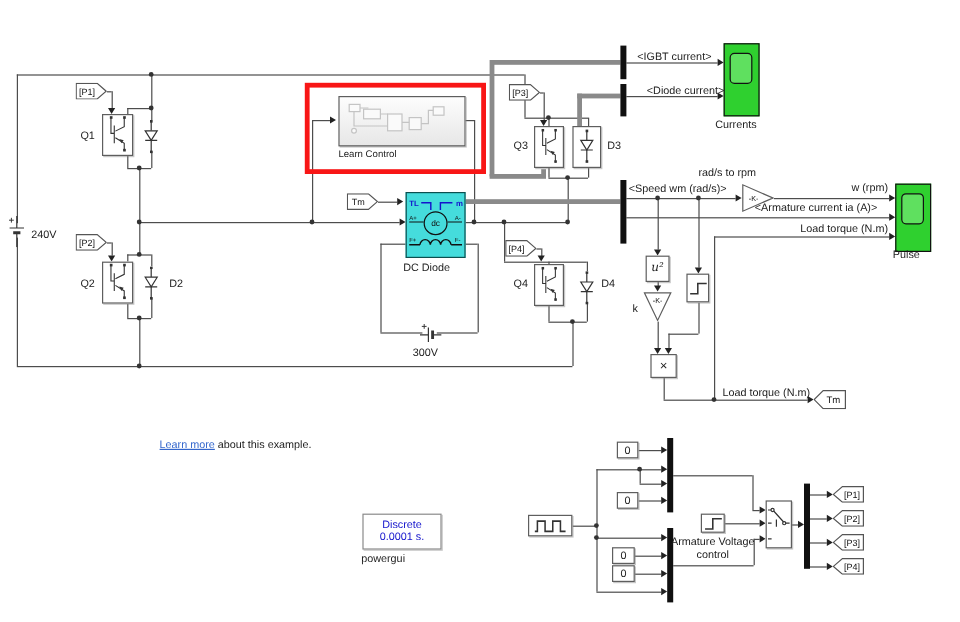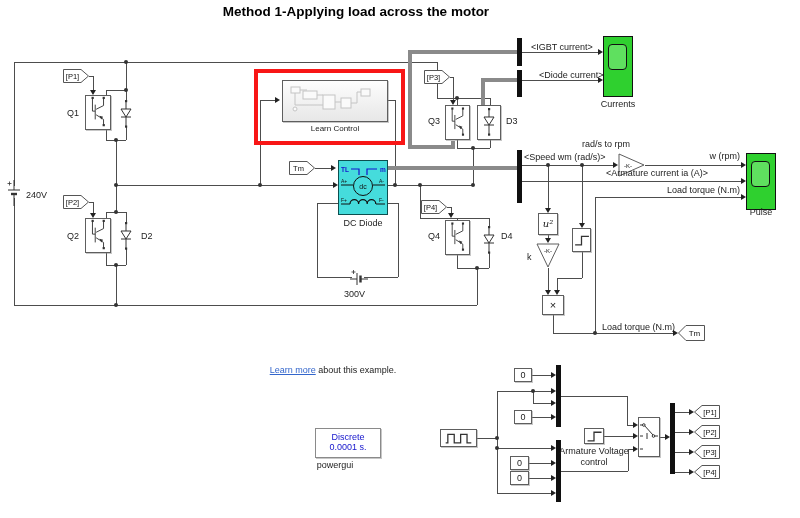--- a/index.html
+++ b/index.html
@@ -8,33 +8,33 @@
   .h,.v{position:absolute;background:#4d4d4d;}
   .h{height:1px;}  .v{width:1px;}
   .bh{position:absolute;height:4px;background:#8a8a8a;}
   .bv{position:absolute;width:4px;background:#8a8a8a;}
   .dot{position:absolute;width:4px;height:4px;border-radius:50%;background:#333;}
   .blk{position:absolute;background:#fff;border:1px solid #5e5e5e;box-sizing:border-box;
        box-shadow:1px 1px 0 rgba(130,130,130,.45);}
   .bar{position:absolute;background:#101010;}
   .lbl{position:absolute;font-size:9px;line-height:1.2;color:#1c1c1c;white-space:nowrap;}
   .pre{white-space:pre-line;text-align:center;}
-  .ctr{text-align:center;}  .rt{text-align:right;}
+  .ctr{text-align:left;}  .rt{text-align:right;}
   .ar{position:absolute;width:0;height:0;}
   .ar.r{border-top:3px solid transparent;border-bottom:3px solid transparent;border-left:5px solid #222;}
   .ar.d{border-left:3px solid transparent;border-right:3px solid transparent;border-top:5px solid #222;}
   .title{position:absolute;left:56px;top:4px;width:600px;text-align:center;
          font-size:13.5px;font-weight:bold;color:#000;}
   .redbox{position:absolute;border:4px solid var(--highlight,#f81616);box-sizing:border-box;background:transparent;}
   .lc{background:linear-gradient(#fdfdfd,#e7e7e7);}
   .scope{position:absolute;background:var(--scope,#2fd02f);border:1.5px solid #111;box-sizing:border-box;}
   .screen{position:absolute;background:#5fe05f;border:1.5px solid #111;border-radius:4px;box-sizing:border-box;}
   .motor{position:absolute;background:var(--motor,#45dcdc);border:1px solid #0c4f4f;box-sizing:border-box;}
   .cst{font-size:9px;text-align:center;line-height:12px;}
-  .blue{color:var(--blue_text,#1414cc);margin-left:13px;}
+  .blue{color:var(--blue_text,#1414cc);}
   .link{color:var(--link,#3366cc);text-decoration:underline;cursor:pointer;}
   svg{display:block;}
   .tag{position:absolute;}
   .tagtxt{font-size:7.5px;fill:#111;}
 </style>
 </head>
 <body>
 
 <svg width="0" height="0" style="position:absolute">
   <defs>
@@ -70,21 +70,20 @@
       <path d="M3,12 H5 V4 H11 V12 H17 V4 H23 V12 H27"></path>
     </g>
     <g id="stepg" stroke="#333" fill="none" stroke-width="1.2">
       <path d="M2,11 H8 V3 H15"></path>
     </g>
   </defs>
 </svg>
 
 <div id="canvas">
 
-  <div class="title">Method 1-Applying load across the motor</div>
 
   <div class="v" style="left:14px;top:62px;height:243px"></div>
   <div class="h" style="left:14px;top:62px;width:423px"></div>
   <div class="h" style="left:14px;top:305px;width:463px"></div>
   <div class="v" style="left:126px;top:62px;height:38px"></div>
   <div class="h" style="left:106px;top:90px;width:20px"></div>
   <div class="v" style="left:106px;top:90px;height:5px"></div>
   <div class="v" style="left:126px;top:126px;height:14px"></div>
   <div class="v" style="left:106px;top:130px;height:10px"></div>
   <div class="h" style="left:106px;top:140px;width:20px"></div>
@@ -415,21 +414,21 @@
   <div class="lbl" style="left:501px;top:231px">D4</div>
   <div class="lbl" style="left:344px;top:289px">300V</div>
   <div class="lbl ctr" style="left:336px;top:218px;width:54px">DC Diode</div>
   <div class="lbl ctr" style="left:282px;top:124px;width:106px;font-size:8px">Learn Control</div>
   <div class="lbl" style="left:531px;top:42px">&lt;IGBT current&gt;</div>
   <div class="lbl" style="left:539px;top:70px">&lt;Diode current&gt;</div>
   <div class="lbl ctr" style="left:596px;top:99px;width:44px">Currents</div>
   <div class="lbl" style="left:524px;top:152px">&lt;Speed wm (rad/s)&gt;</div>
   <div class="lbl" style="left:582px;top:139px">rad/s to rpm</div>
   <div class="lbl rt" style="left:680px;top:151px;width:60px">w (rpm)</div>
-  <div class="lbl rt" style="left:606px;top:168px;width:102px">&lt;Armature current ia (A)&gt;</div>
+  <div class="lbl rt" style="left:629px;top:168px;width:102px">&lt;Armature current ia (A)&gt;</div>
   <div class="lbl rt" style="left:638px;top:185px;width:102px">Load torque (N.m)</div>
   <div class="lbl ctr" style="left:744px;top:207px;width:34px">Pulse</div>
   <div class="lbl" style="left:527px;top:252px">k</div>
   <div class="lbl" style="left:602px;top:322px">Load torque (N.m)</div>
   <div class="lbl ctr" style="left:301px;top:460px;width:68px">powergui</div>
   <div class="lbl pre" style="left:557px;top:446px;width:74px">Armature Voltage
 control</div>
 
   <div class="lbl ctr" style="left:133px;top:365px;width:400px"><span class="link">Learn more</span><span> about this example.</span></div>
 

